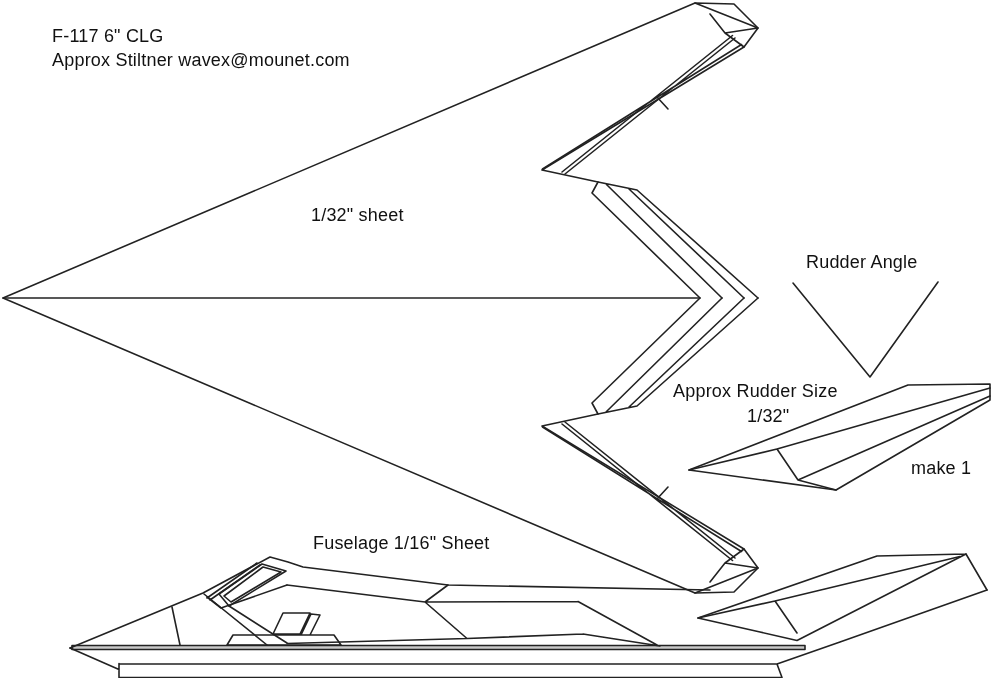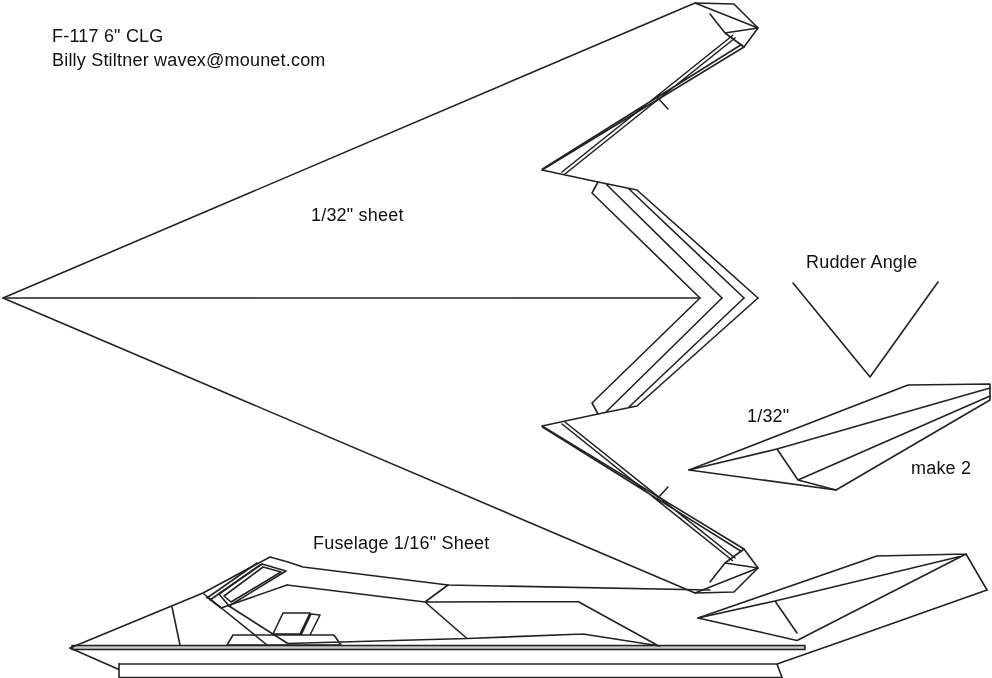--- a/index.html
+++ b/index.html
@@ -105,26 +105,27 @@
 
       <path d="
         M698,618 L877,556 L966,554 M698,618 L760,632 L797,640.5 L966,554"></path>
       <path d="
         M698,618 L775,601 M775,601 L797,633 M775,601 L960,556.5 M966,554 L987,590"></path>
     </g>
   </svg>
 
   <div id="title-block" class="lbl">
     <div>F-117 6" CLG</div>
-    <div>Billy Stiltner wavex@mounet.com</div>
+    <div>Approx Stiltner wavex@mounet.com</div>
   </div>
 
   <div id="label-wing-sheet" class="lbl">1/32" sheet</div>
 
   <div id="label-rudder-angle" class="lbl">Rudder Angle</div>
 
+  <div id="label-approx-rudder-size" class="lbl">Approx Rudder Size</div>
 
   <div id="label-rudder-thickness" class="lbl">1/32"</div>
 
-  <div id="label-make-2" class="lbl">make 2</div>
+  <div id="label-make-2" class="lbl">make 1</div>
 
   <div id="label-fuselage-sheet" class="lbl">Fuselage 1/16" Sheet</div>
 </div>
 
 </body></html>

